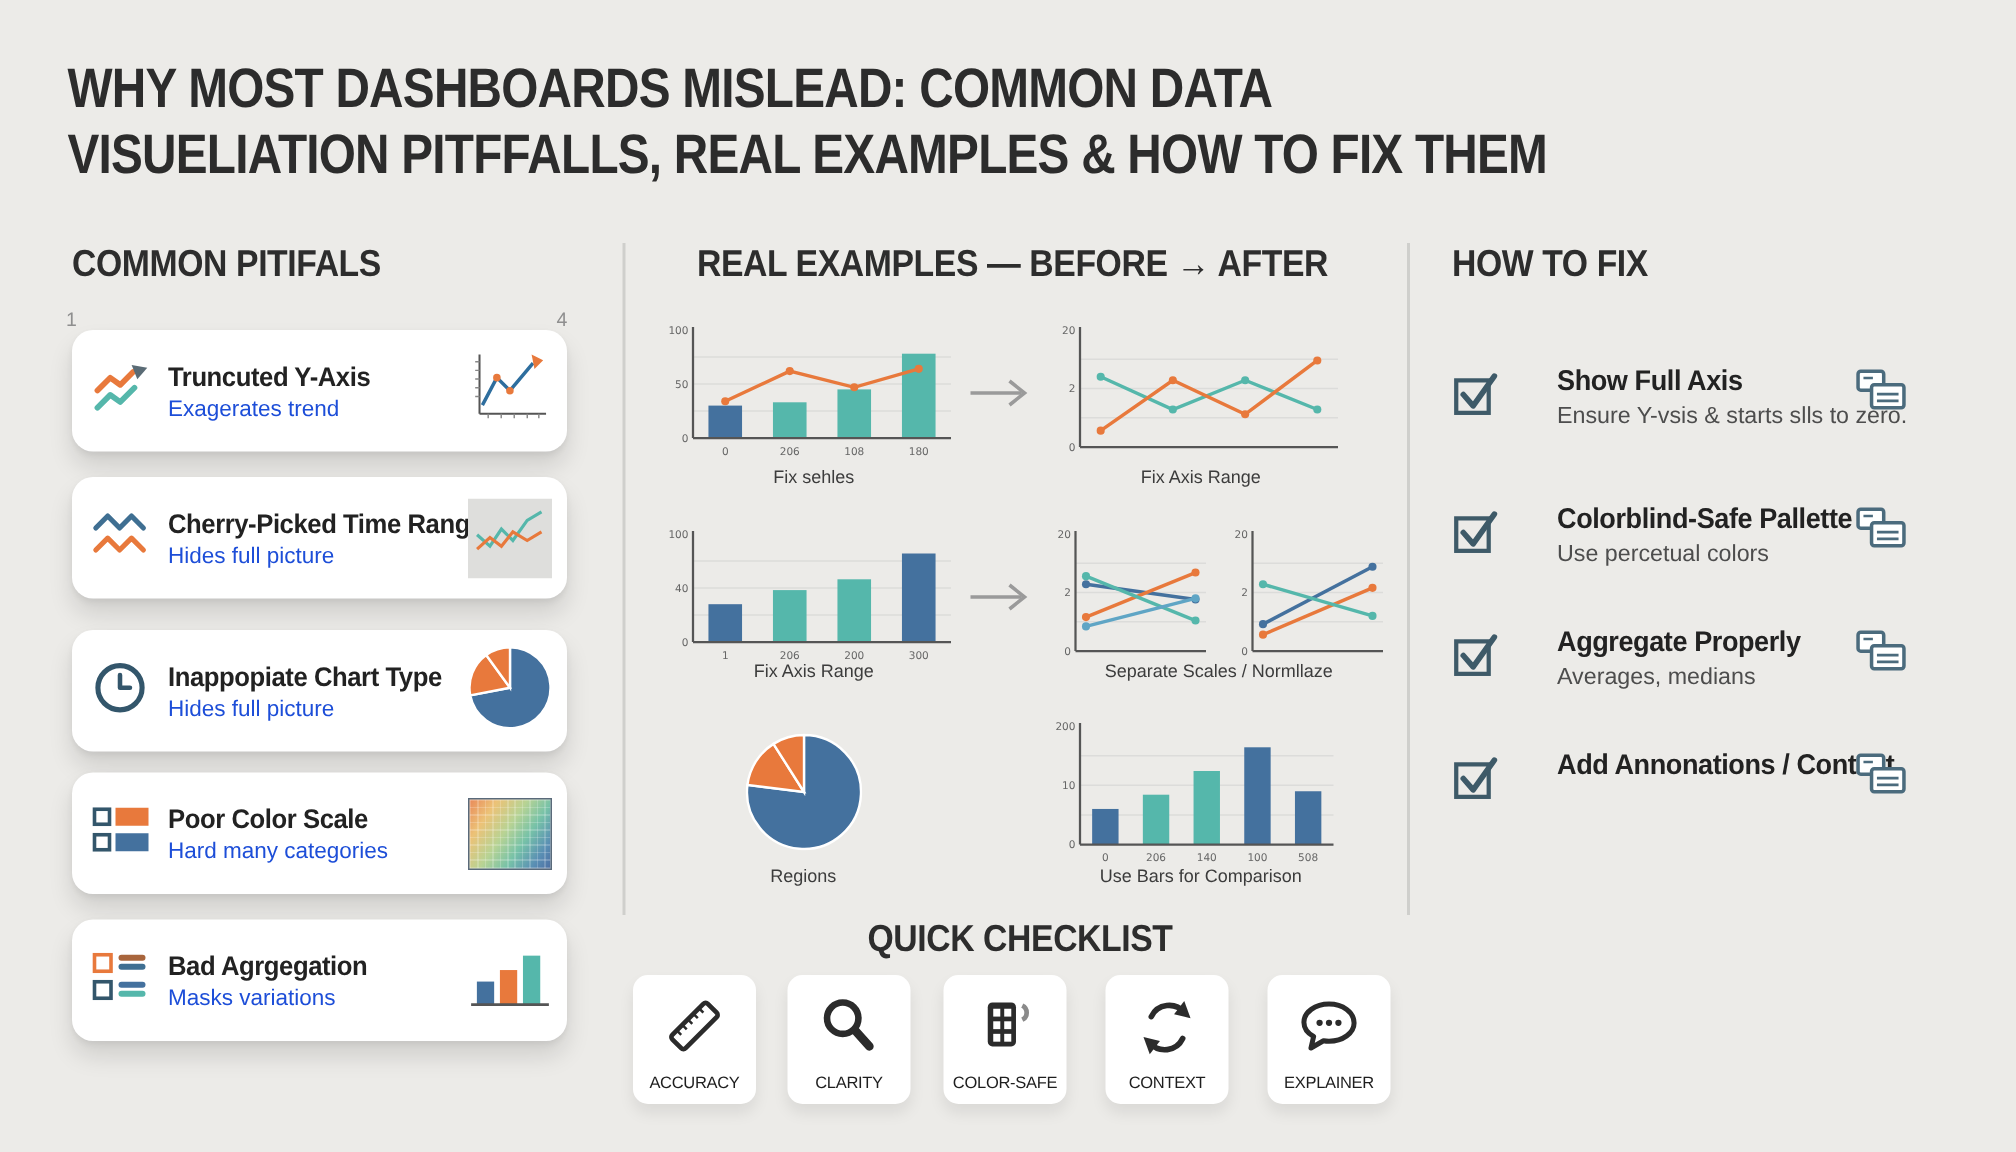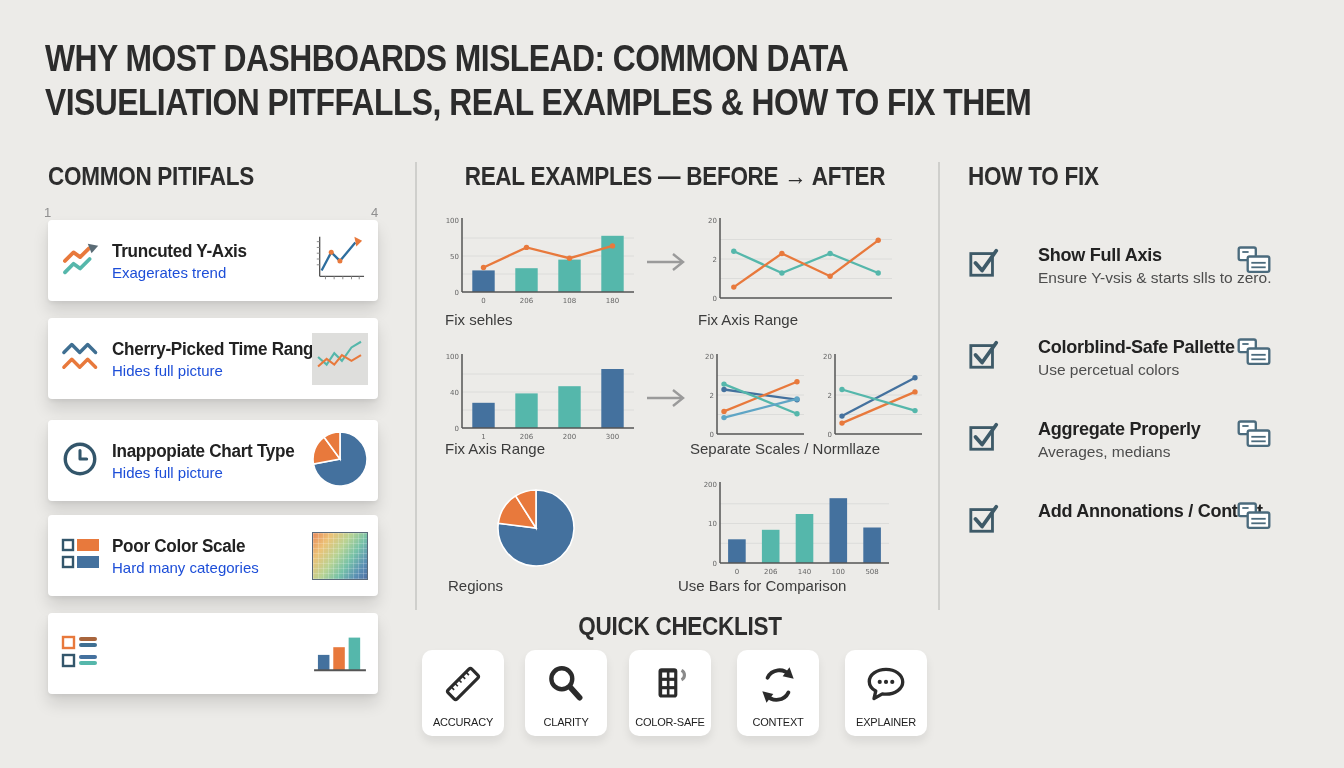--- a/index.html
+++ b/index.html
@@ -18,42 +18,42 @@
   .h-right{left:968px;top:162px}
   .h-check{left:430px;top:612px;width:500px;text-align:center;transform-origin:50% 50%}
 
   .divider{position:absolute;width:2px;background:#cfcfcc}
   .div-l{left:415px;top:162px;height:448px}
   .div-r{left:938px;top:162px;height:448px}
 
   .corner-num{position:absolute;font-size:13px;color:#8f8f8f}
   .num1{left:44px;top:205px}.num4{left:371px;top:205px}
 
-  .card{position:absolute;left:48px;width:330px;height:81px;background:#fff;border-radius:4px;
+  .card{position:absolute;left:48px;width:330px;height:81px;background:#fff;border-radius:14px;
     box-shadow:0 10px 16px rgba(0,0,0,.12),0 2px 4px rgba(0,0,0,.06)}
   .card1{top:220px}.card2{top:318px}.card3{top:420px}.card4{top:515px}.card5{top:613px}
   .card .icn{position:absolute;left:13px;top:50%;transform:translateY(-50%)}
   .card .txt{position:absolute;left:64px;top:50%;transform:translateY(-50%);width:200px}
   .card .t{font-size:18px;font-weight:700;color:#222;letter-spacing:-0.3px;white-space:nowrap;
     transform:scaleX(.95);transform-origin:0 50%}
   .card .s{font-size:15px;color:#1d4ed8;margin-top:2px;white-space:nowrap}
   .card .thumb{position:absolute;right:10px;top:50%;transform:translateY(-50%)}
   .gray-box{background:#dededc;padding:3px}
   .heatmap{width:56px;height:48px;border:1.5px solid #5a6a7a;
     background:
       repeating-linear-gradient(0deg, rgba(255,255,255,.20) 0 1px, transparent 1px 5px),
       repeating-linear-gradient(90deg, rgba(255,255,255,.20) 0 1px, transparent 1px 5px),
       linear-gradient(125deg,#e98a5a 0%,#ecc277 22%,#b8d394 45%,#77c2a8 65%,#5a8fb4 85%,#4d6fa3 100%)}
 
   .chart{position:absolute}
   .c-r1b{left:445px;top:213px}.c-r1a{left:703px;top:213px}
   .c-r2b{left:445px;top:349px}.c-r2al{left:700px;top:349px}.c-r2ar{left:818px;top:349px}
   .c-pie{left:497px;top:489px}.c-r3a{left:703px;top:477px}
 
-  .cap{position:absolute;font-size:15px;color:#3c3c3c;white-space:nowrap}
+  .cap{position:absolute;font-size:12px;color:#3c3c3c;text-align:center;white-space:nowrap}
   .cap-r1b{left:445px;top:311px;width:195px}
   .cap-r1a{left:698px;top:311px;width:205px}
   .cap-r2b{left:445px;top:440px;width:195px}
   .cap-r2a{left:690px;top:440px;width:245px}
   .cap-pie{left:448px;top:577px;width:175px}
   .cap-r3a{left:678px;top:577px;width:245px}
 
   .arrow{position:absolute}
   .arrow1{left:645px;top:250px}.arrow2{left:645px;top:386px}
 
@@ -170,20 +170,24 @@
     <span class="icn">
       <svg width="40" height="36" viewBox="0 0 40 36">
           <rect x="2" y="3" width="11" height="11" fill="none" stroke="#E8793C" stroke-width="2.4"></rect>
           <rect x="18" y="3" width="18" height="4" rx="2" fill="#a8653c"></rect>
           <rect x="18" y="9" width="18" height="4" rx="2" fill="#3f6f92"></rect>
           <rect x="2" y="21" width="11" height="11" fill="none" stroke="#33566b" stroke-width="2.4"></rect>
           <rect x="18" y="21" width="18" height="4" rx="2" fill="#44719E"></rect>
           <rect x="18" y="27" width="18" height="4" rx="2" fill="#55B7AB"></rect>
         </svg>
     </span>
+    <div class="txt">
+      <div class="t">Bad Agrgegation</div>
+      <div class="s">Masks variations</div>
+    </div>
     <span class="thumb">
       <svg width="56" height="48" viewBox="0 0 58 50">
           <rect x="6" y="28" width="12" height="16" fill="#44719E"></rect>
           <rect x="22" y="20" width="12" height="24" fill="#E8793C"></rect>
           <rect x="38" y="10" width="12" height="34" fill="#55B7AB"></rect>
           <line x1="2" y1="44" x2="56" y2="44" stroke="#555" stroke-width="2"></line>
         </svg>
     </span>
   </div>
 

